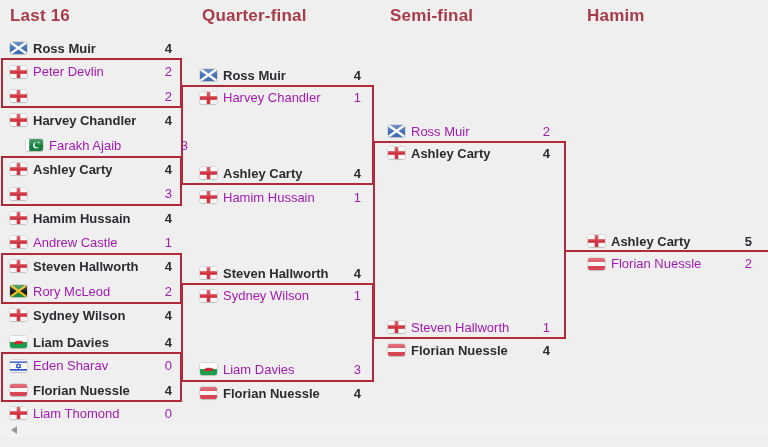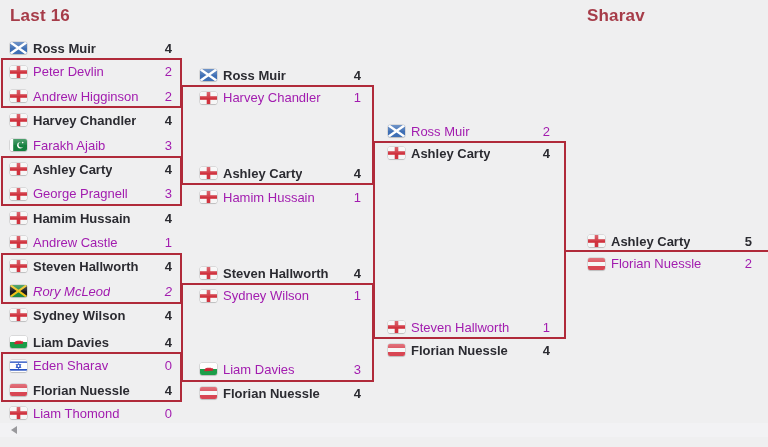--- a/index.html
+++ b/index.html
@@ -39,21 +39,23 @@
     border-top:4px solid transparent;border-bottom:4px solid transparent;
     border-right:6px solid #99999c;
   }
 </style>
 </head>
 <body style="background: rgb(239, 239, 240);">
 
 <div id="stage">
 
   <div class="hdr hdr0" style="color: rgb(166, 60, 73);">Last 16</div>
-  <div class="hdr hdr3" style="color: rgb(166, 60, 73);">Sharav</div>
+  <div class="hdr hdr1" style="color: rgb(166, 60, 73);">Quarter-final</div>
+  <div class="hdr hdr2" style="color: rgb(166, 60, 73);">Semi-final</div>
+  <div class="hdr hdr3" style="color: rgb(166, 60, 73);">Hamim</div>
 
   <div class="rect" style="left: 1px; top: 58px; width: 181px; height: 50px; border-color: rgb(176, 42, 58);"></div>
   <div class="rect" style="left: 1px; top: 156px; width: 181px; height: 50px; border-color: rgb(176, 42, 58);"></div>
   <div class="rect" style="left: 1px; top: 253px; width: 181px; height: 51px; border-color: rgb(176, 42, 58);"></div>
   <div class="rect" style="left: 1px; top: 352px; width: 181px; height: 50px; border-color: rgb(176, 42, 58);"></div>
   <div class="rect" style="left: 181px; top: 85px; width: 193px; height: 100px; border-color: rgb(176, 42, 58);"></div>
   <div class="rect" style="left: 181px; top: 283px; width: 193px; height: 99px; border-color: rgb(176, 42, 58);"></div>
   <div class="rect" style="left: 373px; top: 141px; width: 193px; height: 198px; border-color: rgb(176, 42, 58);"></div>
   <div class="hline" style="left: 565px; top: 250px; width: 203px; background: rgb(176, 42, 58);"></div>
 
@@ -81,35 +83,34 @@
       <span class="sc">2</span>
     </div>
     <div class="row l" style="left: 10px; top: 87px; width: 162px;">
       <span class="flag">
         <svg width="17" height="12" viewBox="0 0 17 12">
           <rect width="17" height="12" fill="#f6f6f6"></rect>
           <rect x="6.7" width="3.6" height="12" fill="#d0333f"></rect>
           <rect y="4.2" width="17" height="3.6" fill="#d0333f"></rect>
         </svg>
       </span>
-      <span class="nm">Andrew Higginson</span>
       <span class="sc">2</span>
     </div>
     <div class="row w" style="left: 10px; top: 111px; width: 162px;">
       <span class="flag">
         <svg width="17" height="12" viewBox="0 0 17 12">
           <rect width="17" height="12" fill="#f6f6f6"></rect>
           <rect x="6.7" width="3.6" height="12" fill="#d0333f"></rect>
           <rect y="4.2" width="17" height="3.6" fill="#d0333f"></rect>
         </svg>
       </span>
       <span class="nm">Harvey Chandler</span>
       <span class="sc">4</span>
     </div>
-    <div class="row l" style="left: 10px; top: 136px; width: 162px;">
+    <div class="row l" style="left: 26px; top: 136px; width: 162px;">
       <span class="flag">
         <svg width="17" height="12" viewBox="0 0 17 12">
           <rect width="17" height="12" fill="#ffffff"></rect>
           <rect x="3.2" width="13.8" height="12" fill="#15803f"></rect>
           <circle cx="10.2" cy="6.3" r="3.1" fill="#ffffff"></circle>
           <circle cx="11.3" cy="5.7" r="2.7" fill="#15803f"></circle>
           <circle cx="12.7" cy="3.6" r="0.8" fill="#ffffff"></circle>
         </svg>
       </span>
       <span class="nm">Farakh Ajaib</span>
@@ -127,21 +128,20 @@
       <span class="sc">4</span>
     </div>
     <div class="row l" style="left: 10px; top: 184.5px; width: 162px;">
       <span class="flag">
         <svg width="17" height="12" viewBox="0 0 17 12">
           <rect width="17" height="12" fill="#f6f6f6"></rect>
           <rect x="6.7" width="3.6" height="12" fill="#d0333f"></rect>
           <rect y="4.2" width="17" height="3.6" fill="#d0333f"></rect>
         </svg>
       </span>
-      <span class="nm">George Pragnell</span>
       <span class="sc">3</span>
     </div>
     <div class="row w" style="left: 10px; top: 209px; width: 162px;">
       <span class="flag">
         <svg width="17" height="12" viewBox="0 0 17 12">
           <rect width="17" height="12" fill="#f6f6f6"></rect>
           <rect x="6.7" width="3.6" height="12" fill="#d0333f"></rect>
           <rect y="4.2" width="17" height="3.6" fill="#d0333f"></rect>
         </svg>
       </span>
@@ -163,21 +163,21 @@
       <span class="flag">
         <svg width="17" height="12" viewBox="0 0 17 12">
           <rect width="17" height="12" fill="#f6f6f6"></rect>
           <rect x="6.7" width="3.6" height="12" fill="#d0333f"></rect>
           <rect y="4.2" width="17" height="3.6" fill="#d0333f"></rect>
         </svg>
       </span>
       <span class="nm">Steven Hallworth</span>
       <span class="sc">4</span>
     </div>
-    <div class="row l" style="left: 10px; top: 282px; width: 162px; font-style: italic;">
+    <div class="row l" style="left: 10px; top: 282px; width: 162px;">
       <span class="flag">
         <svg width="17" height="12" viewBox="0 0 17 12">
           <rect width="17" height="12" fill="#1e8a44"></rect>
           <path d="M0,0 L7,6 L0,12 Z" fill="#1a1b20"></path>
           <path d="M17,0 L10,6 L17,12 Z" fill="#1a1b20"></path>
           <path d="M0,0 L17,12 M17,0 L0,12" stroke="#f2c118" stroke-width="2.1"></path>
         </svg>
       </span>
       <span class="nm">Rory McLeod</span>
       <span class="sc">2</span>

